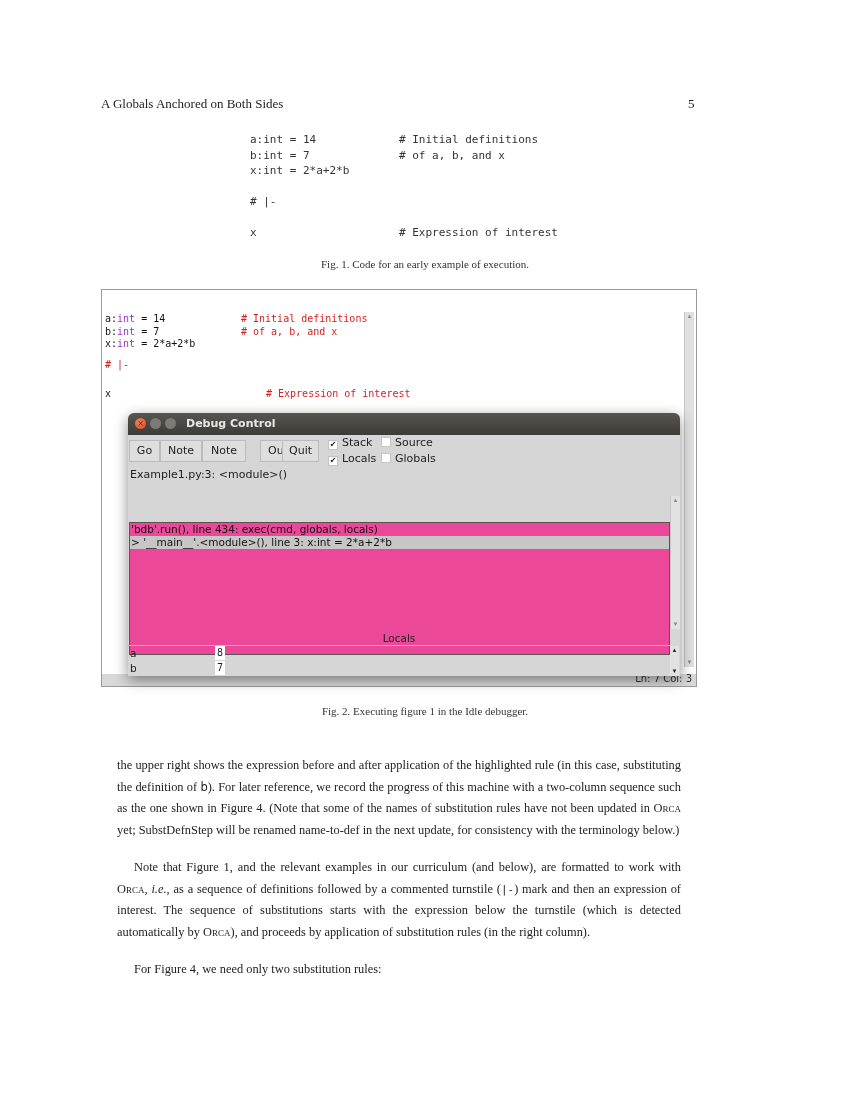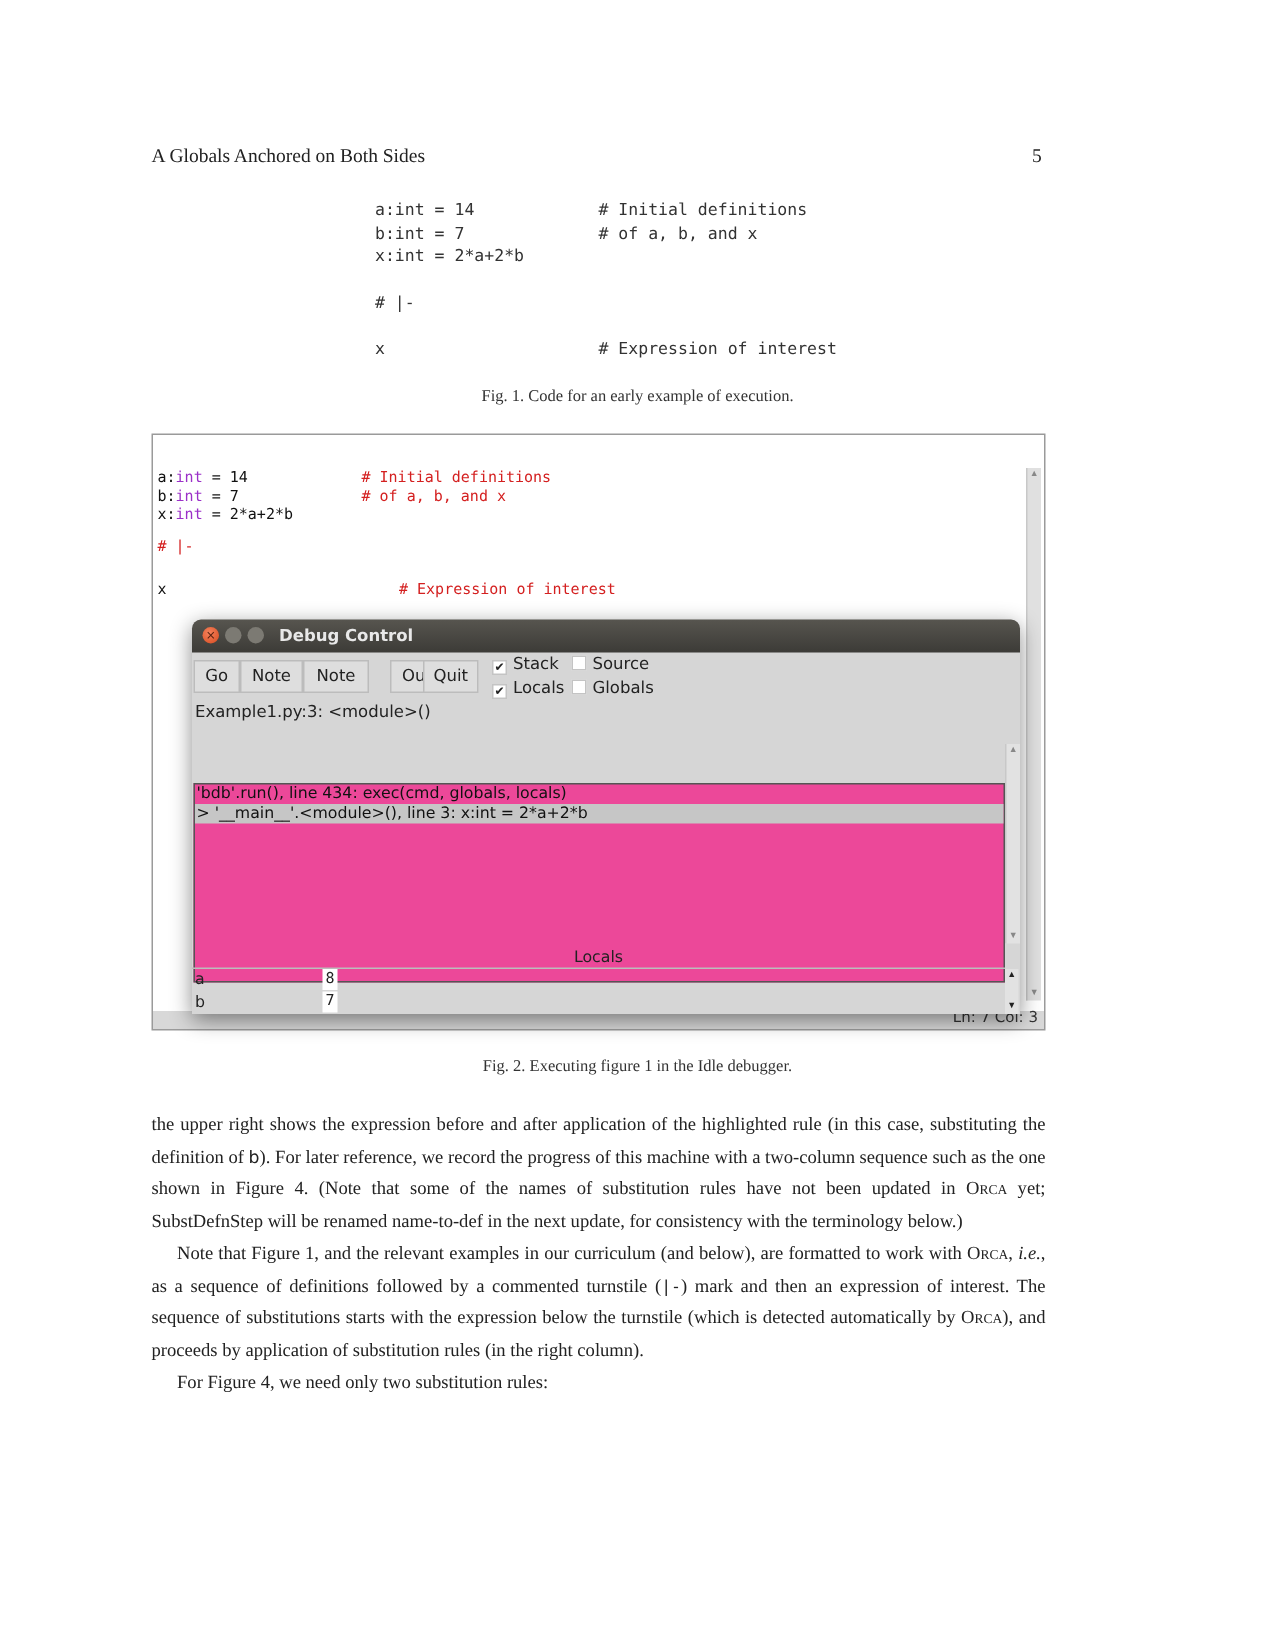--- a/index.html
+++ b/index.html
@@ -52,21 +52,21 @@
   .stack-scroll { position: absolute; left: 542px; top: 83px; width: 9px; height: 133px; background: #e2e2e2; border-left: 1px solid #c8c8c8; }
   .stack-scroll .arrow, .locals-scroll .arrow { position: absolute; left: 1px; width: 7px; height: 7px; font-size: 6px; color: #888; text-align: center; line-height: 7px; }
 
   .locals-header { position: absolute; left: 0; top: 218px; width: 542px; height: 14px; border-bottom: 1px solid #bcbcbc; font-family: "DejaVu Sans", sans-serif; font-size: 10.5px; color: #222; text-align: center; line-height: 14px; }
   .local-row { position: absolute; left: 2px; height: 14px; font-family: "DejaVu Sans", sans-serif; font-size: 10.5px; color: #222; line-height: 14px; width: 540px; }
   .local-row .val { position: absolute; left: 85px; top: 0; background: #fff; padding: 0 2px; font-family: "DejaVu Sans Mono", monospace; font-size: 10px; }
   .locals-scroll { position: absolute; left: 542px; top: 233px; width: 9px; height: 30px; background: #e2e2e2; }
   .locals-scroll .arrow { color: #222; }
 
   .body-text { left: 101px; width: 596px; font-size: 12.4px; line-height: 21.5px; color: #222; }
-  .body-text p { margin: 0; text-align: justify; }
+  .body-text p { margin: 16px; text-align: justify; }
   .body-text p.indent { text-indent: 17px; }
   .sc { font-variant: small-caps; }
   .mono { font-family: "DejaVu Sans Mono", monospace; font-size: 11px; }
   .sans { font-family: "DejaVu Sans", sans-serif; font-size: 11.5px; }
 </style>
 </head>
 <body>
 
 <div class="abs running-head">A Globals Anchored on Both Sides</div>
 <div class="abs page-num">5</div>

